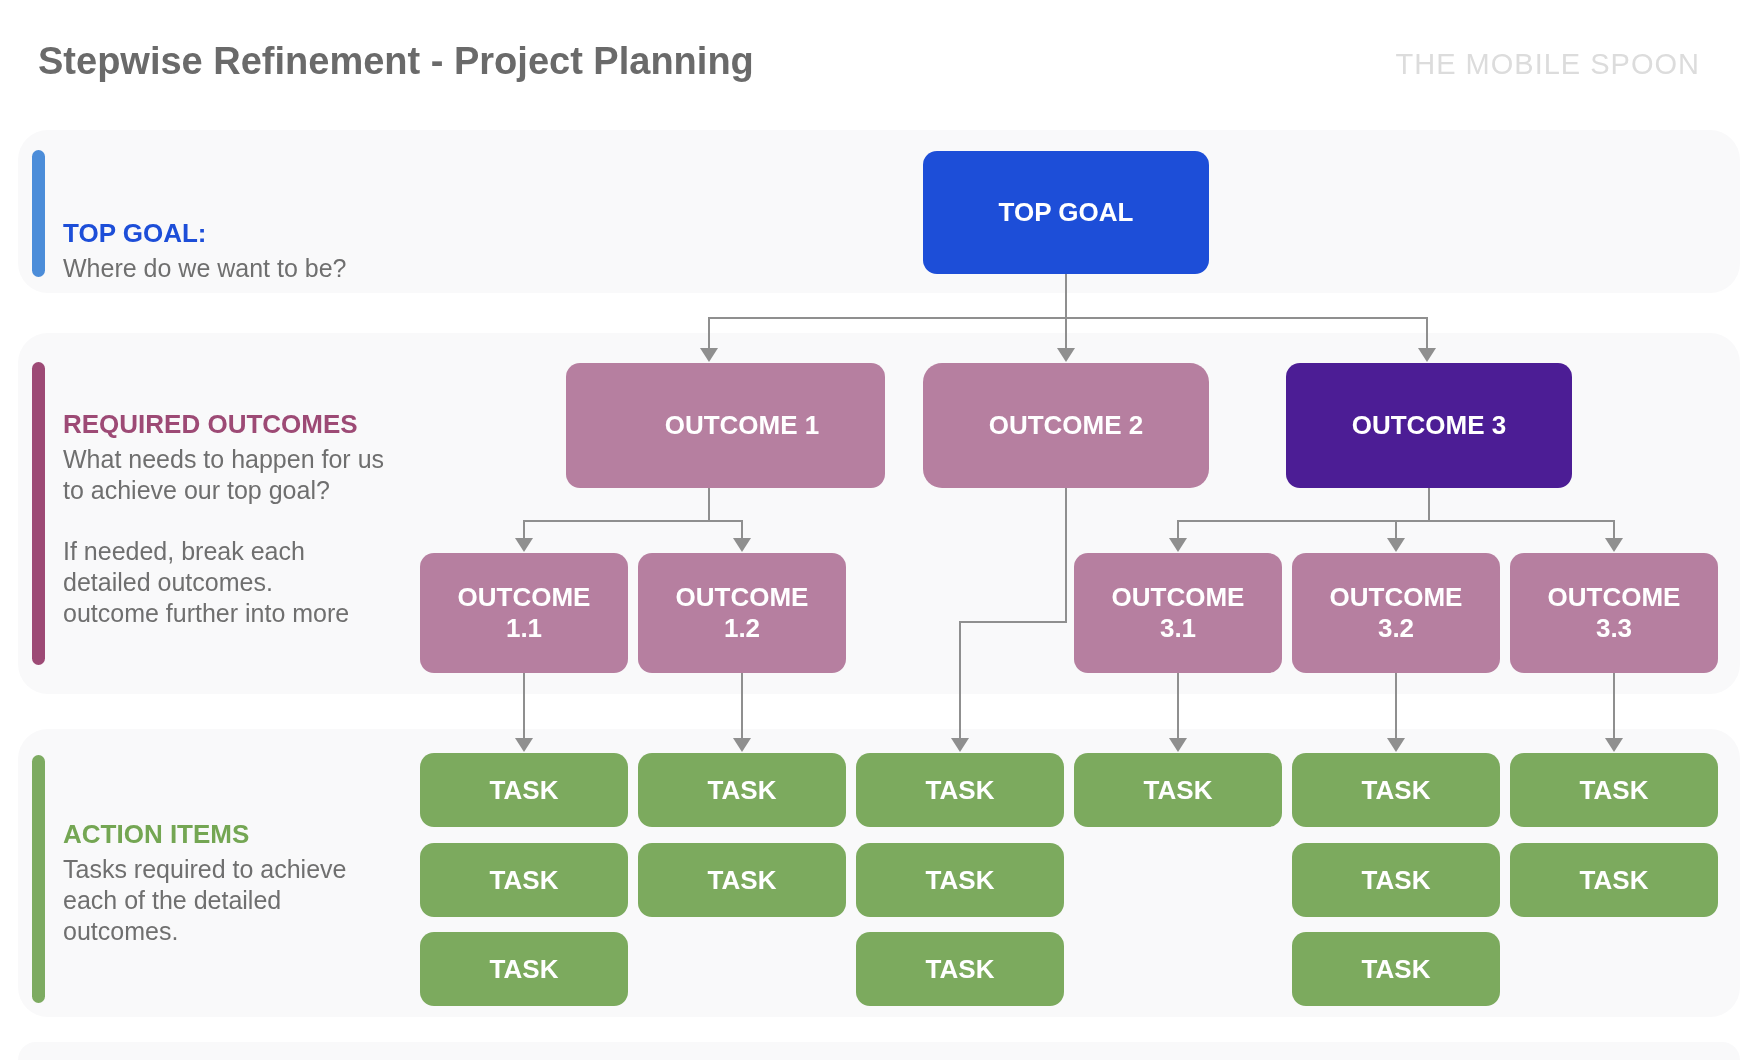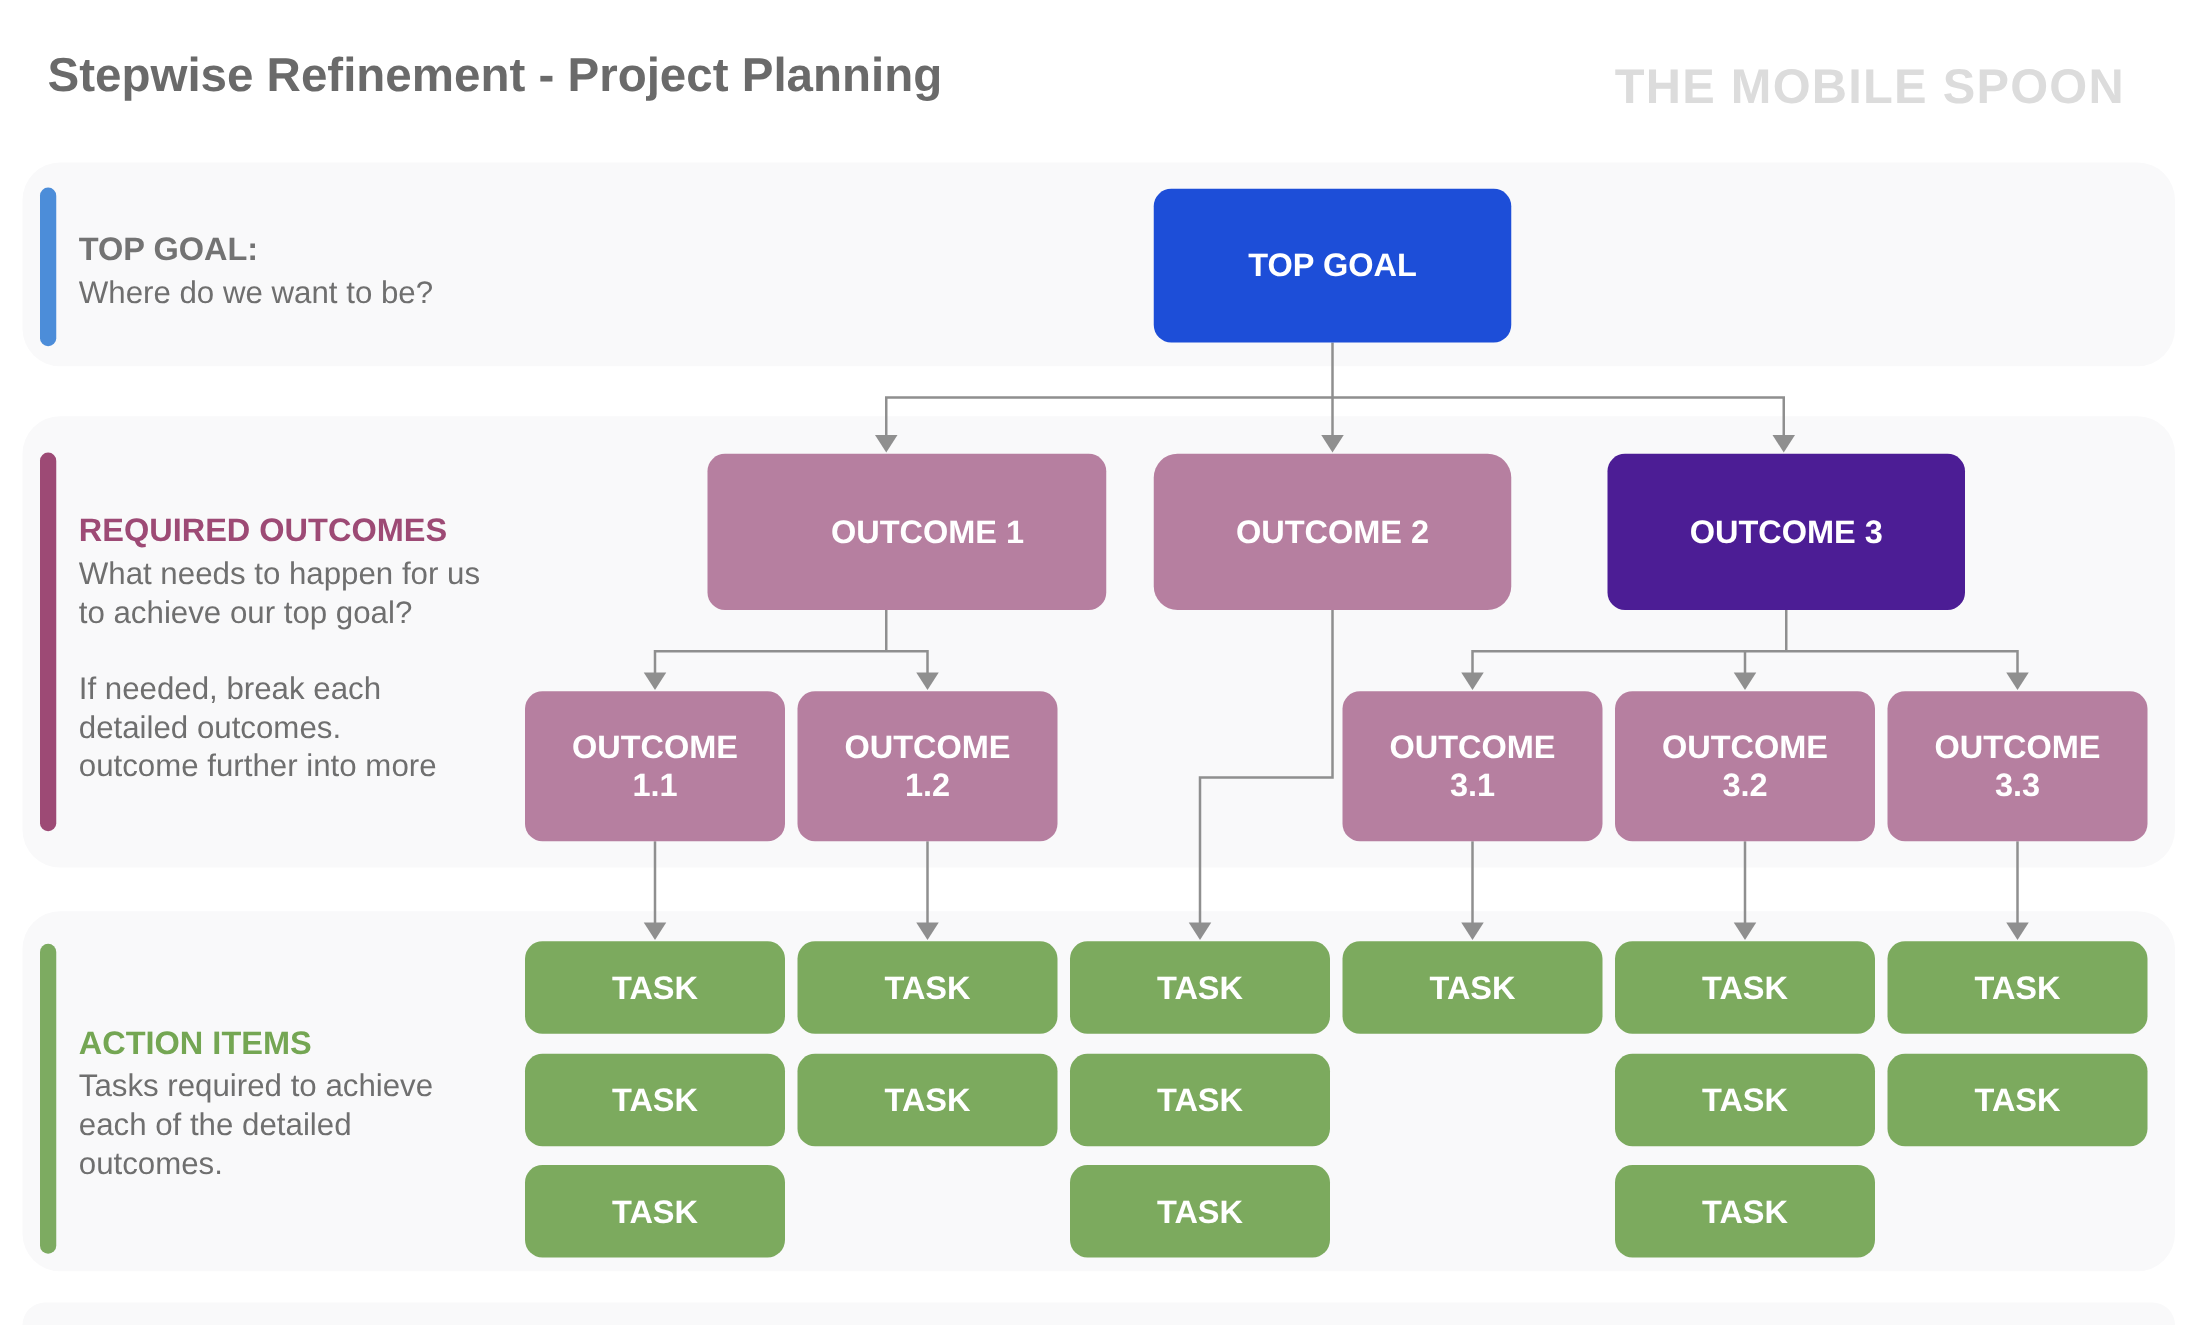--- a/index.html
+++ b/index.html
@@ -9,21 +9,21 @@
     font-family:"Liberation Sans","DejaVu Sans",sans-serif;
   }
   #page{position:absolute;inset:0;}
 
   .page-title{
     position:absolute;left:38px;top:40px;
     font-size:38px;font-weight:bold;letter-spacing:0;
   }
   .brand{
     position:absolute;right:52px;top:48px;
-    font-size:39px;font-weight:bold;letter-spacing:1px;
+    font-size:29px;font-weight:normal;letter-spacing:1px;
   }
 
   .band{
     position:absolute;left:18px;width:1722px;
     background:#f9f9fa;border-radius:30px;
   }
   #band-top-goal{top:130px;height:163px;}
   #band-outcomes{top:333px;height:361px;}
   #band-actions{top:729px;height:288px;}
   #band-next{top:1042px;height:18px;border-radius:30px 30px 0 0;}
@@ -58,21 +58,21 @@
 <body>
 
 <div id="page">
 
   <div class="page-title" style="color: rgb(106, 106, 106);">Stepwise Refinement - Project Planning</div>
   <div class="brand" style="color: rgb(220, 220, 220);">THE MOBILE SPOON</div>
 
   <div class="band" id="band-top-goal" style="background: rgb(249, 249, 250);">
     <div class="accent" style="background: rgb(76, 141, 217);"></div>
     <div class="section-text">
-      <h2 class="section-heading" style="color: #737373;">TOP GOAL:</h2>
+      <h2 class="section-heading" style="color: #1d4ed8; margin-top: 34px;">TOP GOAL:</h2>
       <div class="section-body">
           <div class="para">
             <div class="line" style="color: rgb(111, 111, 111);">Where do we want to be?</div>
           </div>
         </div>
     </div>
   </div>
 
   <div class="band" id="band-outcomes" style="background: rgb(249, 249, 250);">
     <div class="accent" style="background: rgb(157, 74, 117);"></div>

